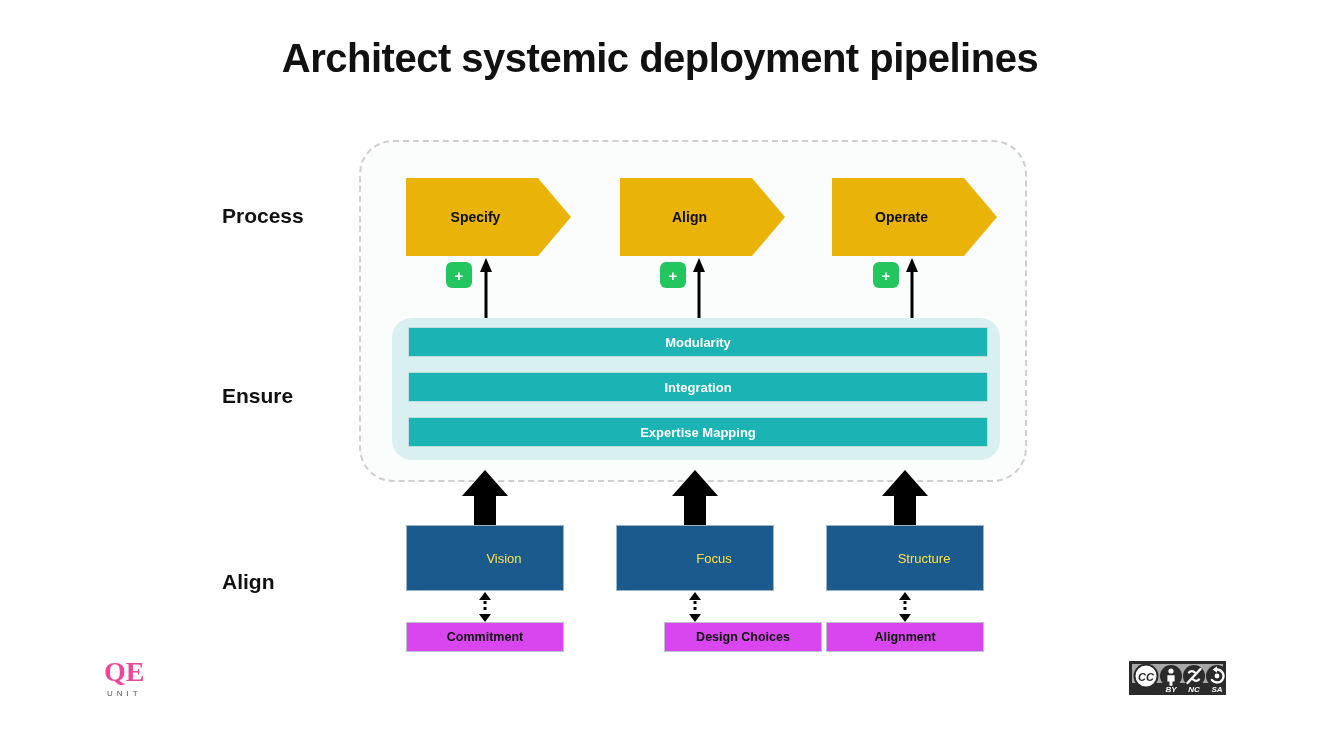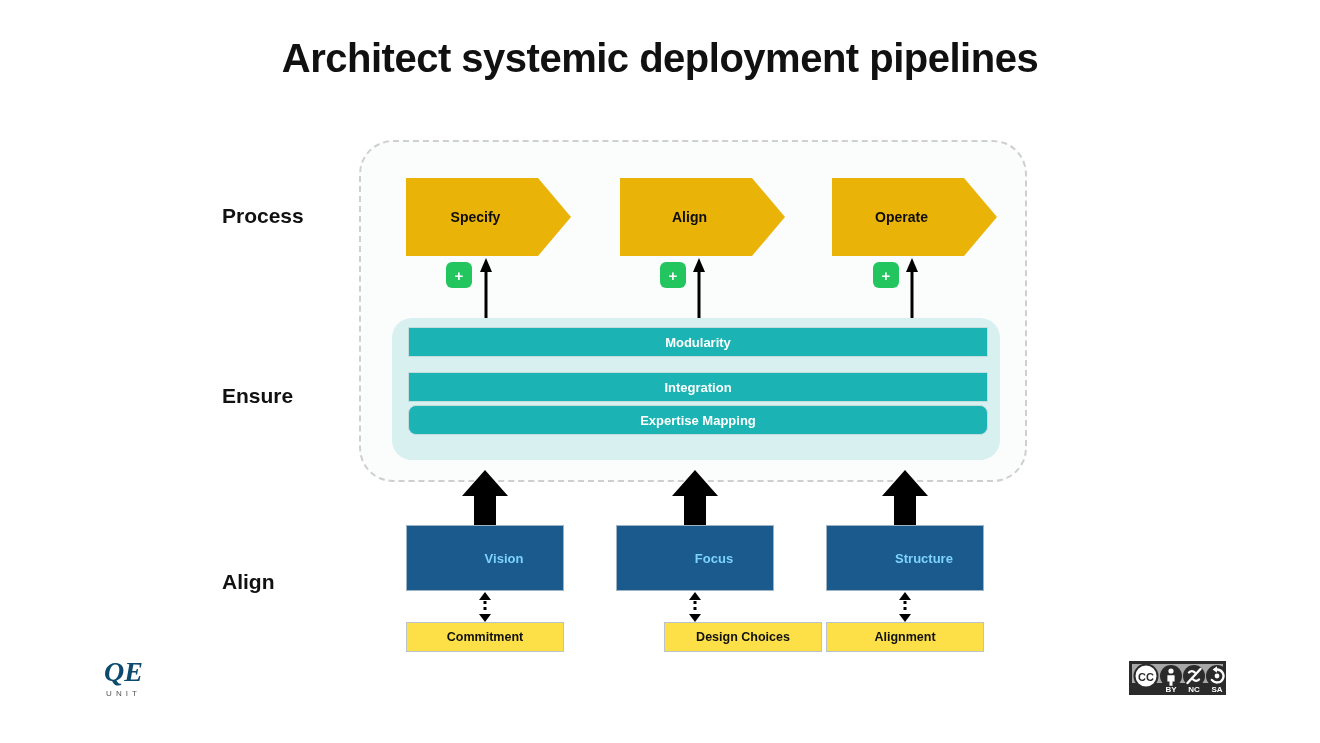--- a/index.html
+++ b/index.html
@@ -132,21 +132,21 @@
     justify-content: center;
   }
   .ensure-bar-label {
     font-size: 13px;
     font-weight: bold;
     color: #ffffff;
     white-space: nowrap;
   }
   #ensure-bar-0 { top: 327px; }
   #ensure-bar-1 { top: 372px; }
-  #ensure-bar-2 { top: 405px; border-radius: 8px; }
+  #ensure-bar-2 { top: 417px; }
 
   
   .thick-arrow {
     position: absolute;
     top: 470px;
     width: 48px;
     height: 58px;
   }
 
   
@@ -157,22 +157,22 @@
     height: 66px;
     background: #1b5a8c;
     border: 1px solid #9bb4c6;
     box-sizing: border-box;
     display: flex;
     align-items: center;
     justify-content: center;
   }
   .align-box-label {
     font-size: 13px;
-    font-weight: bold;
-    color: #7dd3fc;
+    font-weight: normal;
+    color: #fde047;
     white-space: nowrap;
     margin-left: 38px;
   }
   #align-box-0 { left: 406px; }
   #align-box-1 { left: 616px; }
   #align-box-2 { left: 826px; }
 
   
   .double-arrow {
     position: absolute;
@@ -180,21 +180,21 @@
     width: 16px;
     height: 30px;
   }
 
   
   .outcome-box {
     position: absolute;
     top: 622px;
     width: 158px;
     height: 30px;
-    background: #fde047;
+    background: #d946ef;
     border: 1px solid #b9c3cc;
     box-sizing: border-box;
     display: flex;
     align-items: center;
     justify-content: center;
   }
   .outcome-box-label {
     font-size: 12.5px;
     font-weight: bold;
     color: #111111;
@@ -208,39 +208,39 @@
   #logo {
     position: absolute;
     left: 104px;
     top: 658px;
     text-align: center;
   }
   #logo-mark {
     font-family: "Liberation Serif", serif;
     font-size: 28px;
     font-weight: bold;
-    color: #0c4a6e;
+    color: #ec4899;
     line-height: 1;
-    font-style: italic;
   }
   #logo-sub {
     font-size: 8px;
     letter-spacing: 4px;
     color: #555555;
     margin-top: 3px;
   }
 
   
   #cc-badge {
     position: absolute;
     left: 1129px;
     top: 661px;
     width: 97px;
     height: 34px;
     background: #2b2b2b;
+    font-style: italic;
   }
 </style>
 </head>
 <body>
 
 <div id="slide-title">Architect systemic deployment pipelines</div>
 
 <div id="system-boundary"></div>
 
 <div class="row-label" id="row-label-process">Process</div>

